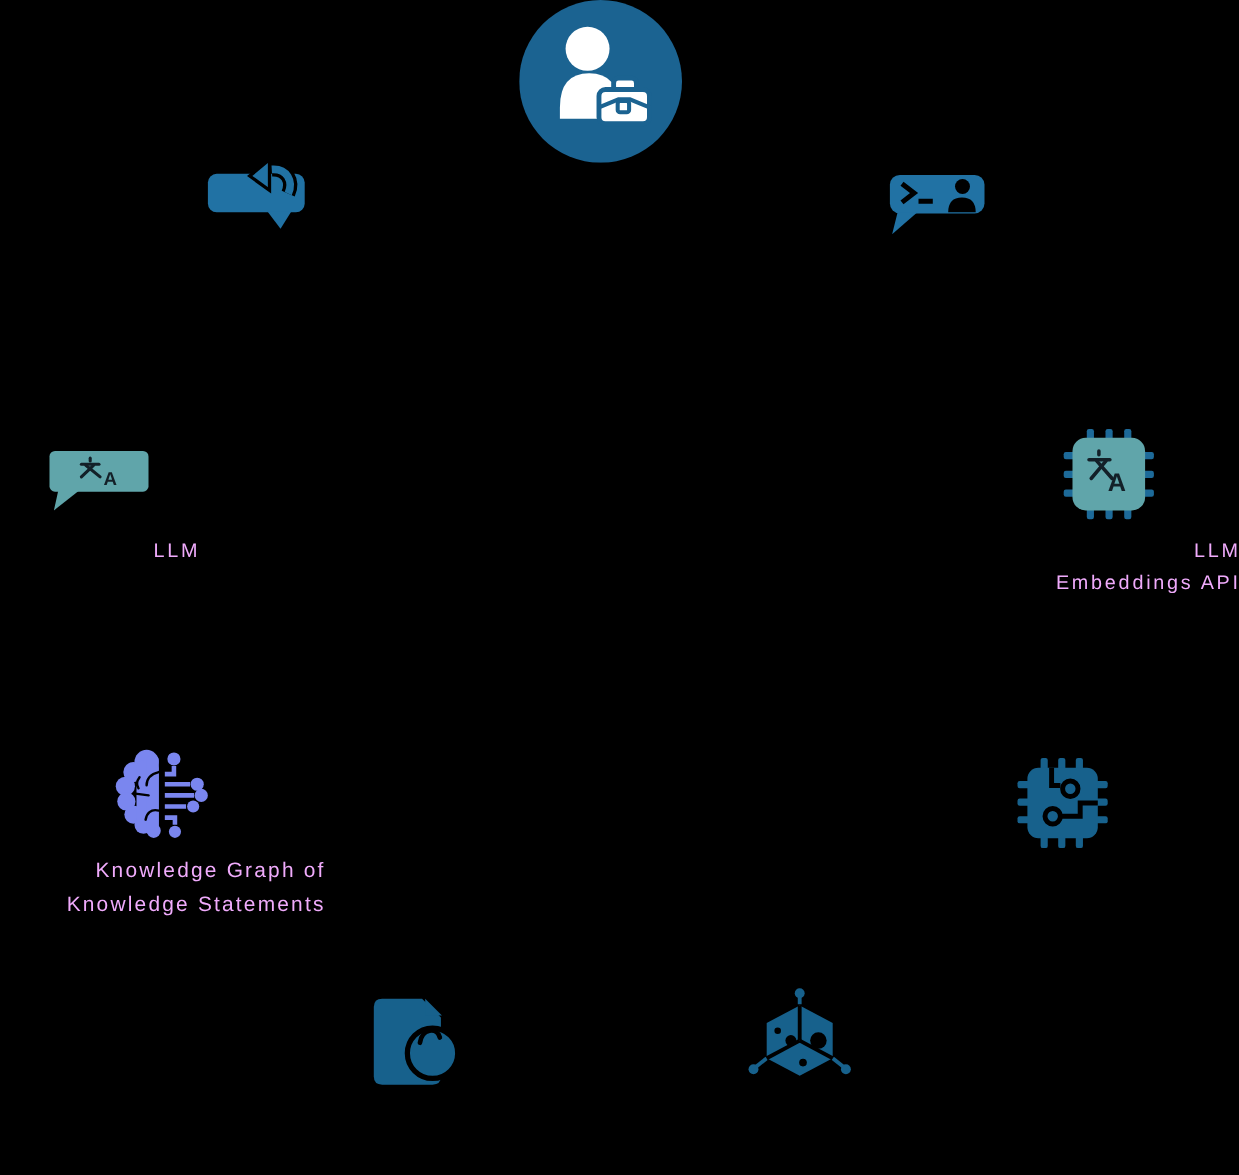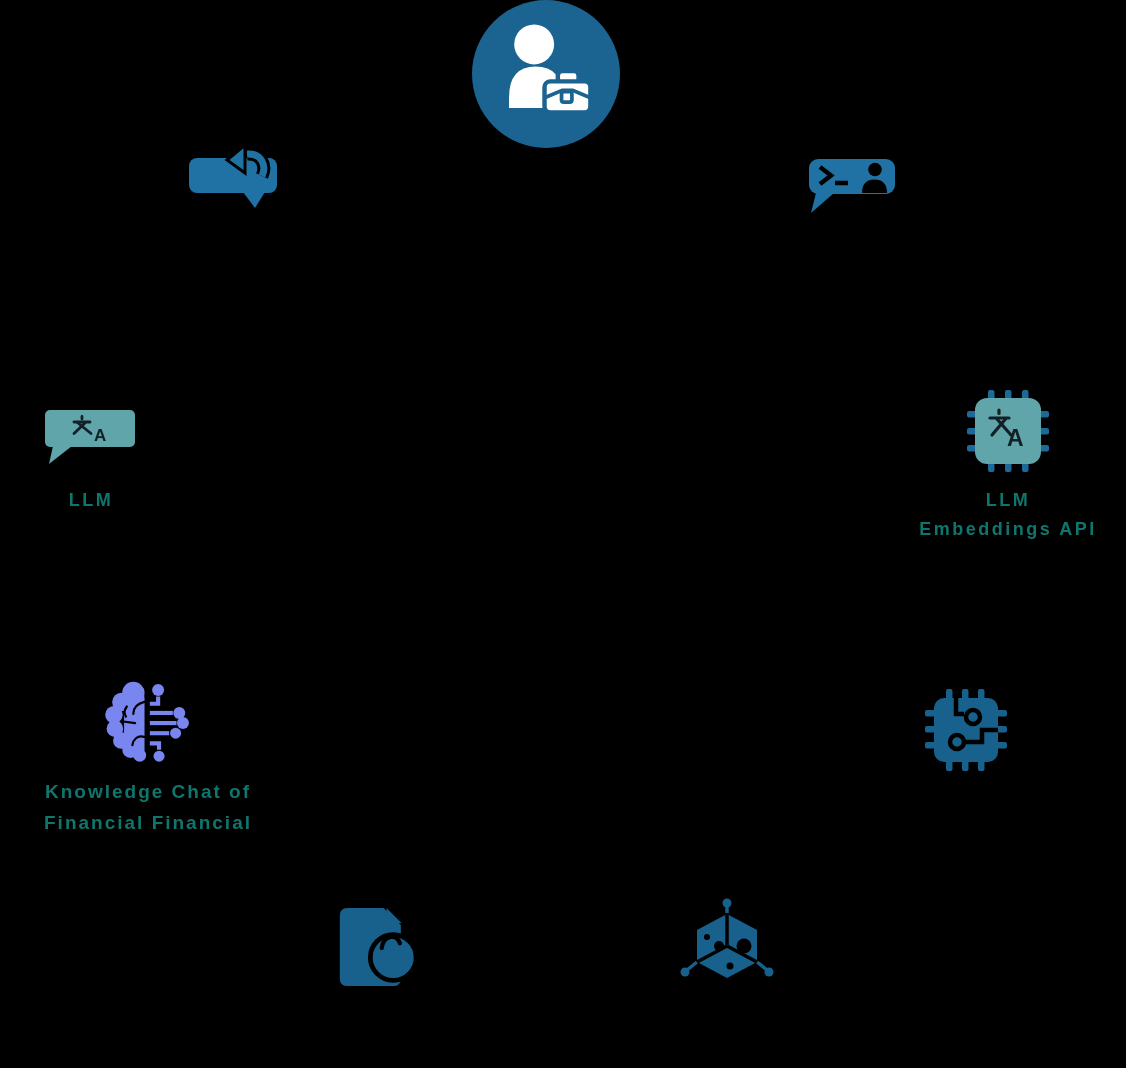--- a/index.html
+++ b/index.html
@@ -1,19 +1,19 @@
 <!DOCTYPE html>
 <html><head>
 <meta charset="utf-8">
 <style>
   html,body{margin:0;padding:0;background:#000;}
   #canvas{position:relative;width:1126px;height:1068px;background:#000;overflow:hidden;
           font-family:"Liberation Sans", sans-serif;}
   .node{position:absolute;}
-  .label{position:absolute;text-align:center;color:#0f766e;font-weight:bold;
+  .label{position:absolute;text-align:right;color:#f0abfc;font-weight:normal;
          letter-spacing:2.5px;line-height:29px;}
   .label .ln{display:block;}
   .lbl-side{font-size:18px;}
   .lbl-kg{font-size:19px;line-height:31px;letter-spacing:2px;}
 </style>
 </head>
 <body>
 
 <div id="canvas">
 
@@ -135,22 +135,22 @@
           <circle cx="61" cy="13" r="6.5"></circle>
             <circle cx="84" cy="38" r="6.5"></circle>
           <circle cx="88" cy="49" r="6.5"></circle>
             <circle cx="80" cy="60" r="6"></circle>
           <circle cx="62" cy="85" r="6"></circle>
         </g>
       </g>
     </svg>
   </div>
   <div class="label lbl-kg" style="left:0;top:776px;width:296px">
-    <span class="ln">Knowledge Chat of</span>
-    <span class="ln">Financial Financial</span>
+    <span class="ln">Knowledge Graph of</span>
+    <span class="ln">Knowledge Statements</span>
   </div>
 
   <div class="node" style="left:922px;top:686px;width:88px;height:88px">
     <svg width="88" height="88" viewBox="0 0 88 88">
       <g fill="#17618c">
         <rect x="24" y="3" width="6.5" height="12" rx="2"></rect>
           <rect x="40" y="3" width="6.5" height="12" rx="2"></rect>
           <rect x="56" y="3" width="6.5" height="12" rx="2"></rect>
         <rect x="24" y="73" width="6.5" height="12" rx="2"></rect>
           <rect x="40" y="73" width="6.5" height="12" rx="2"></rect>

